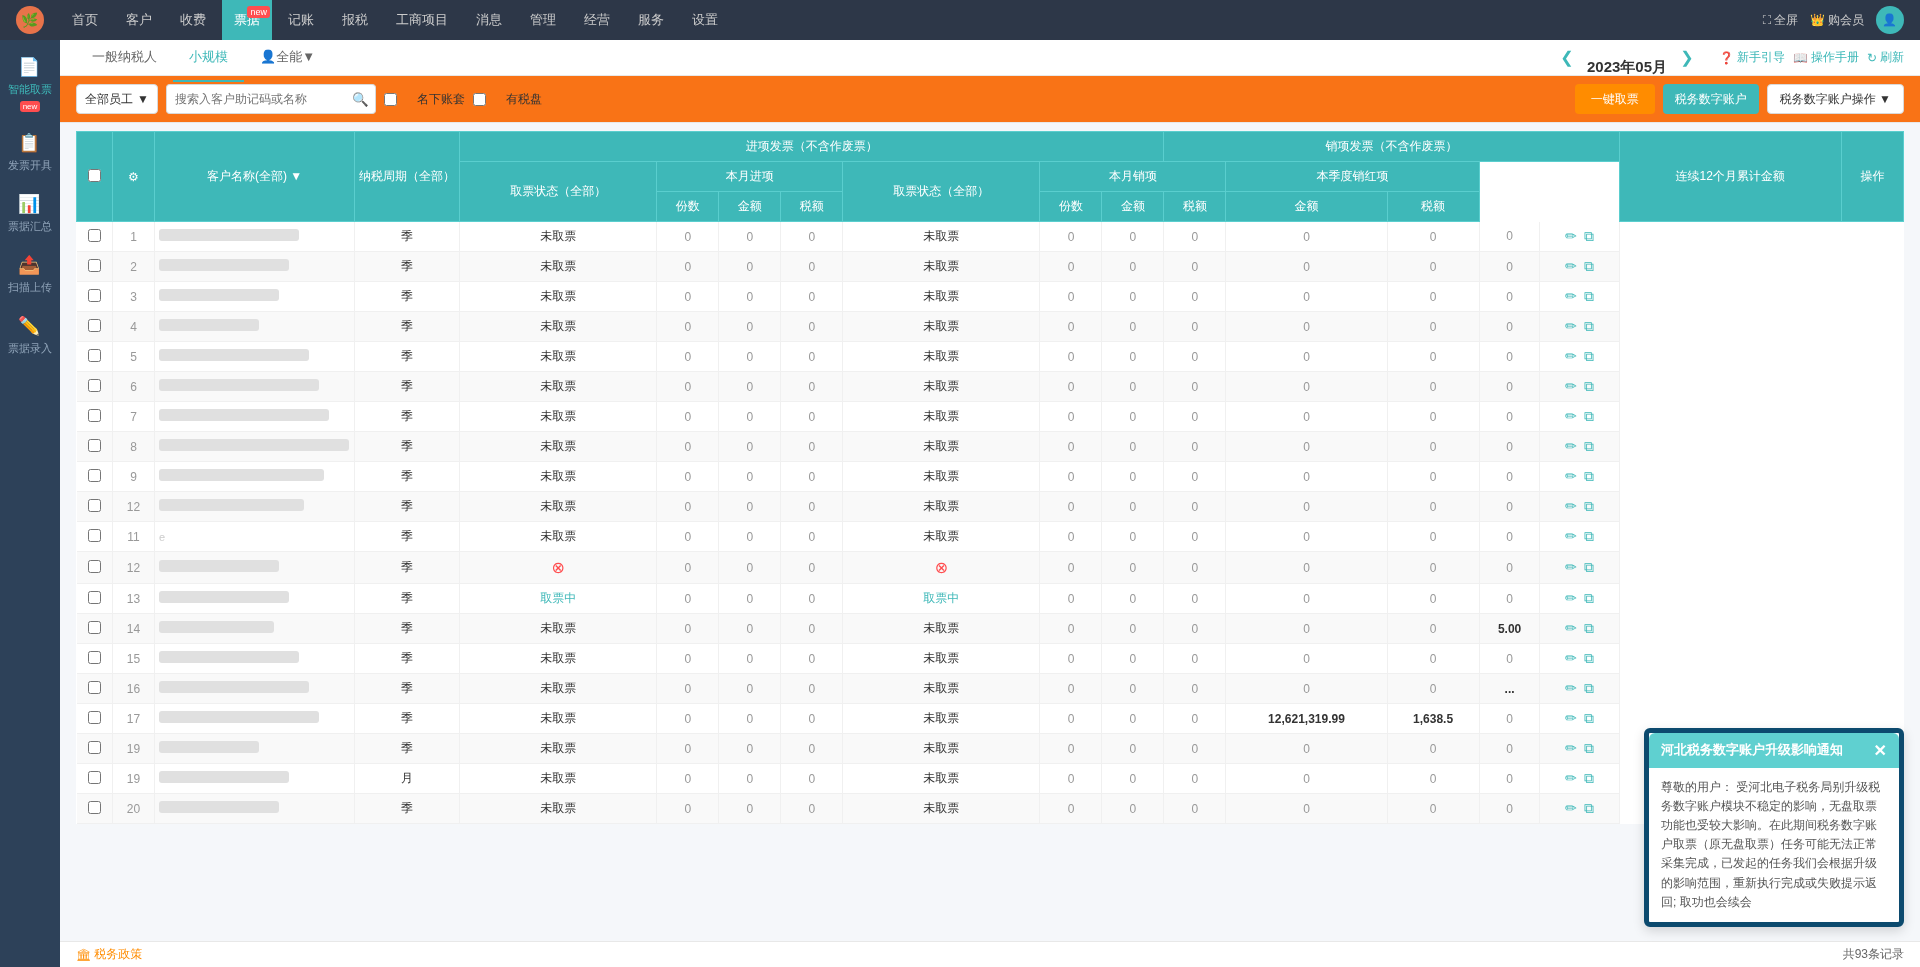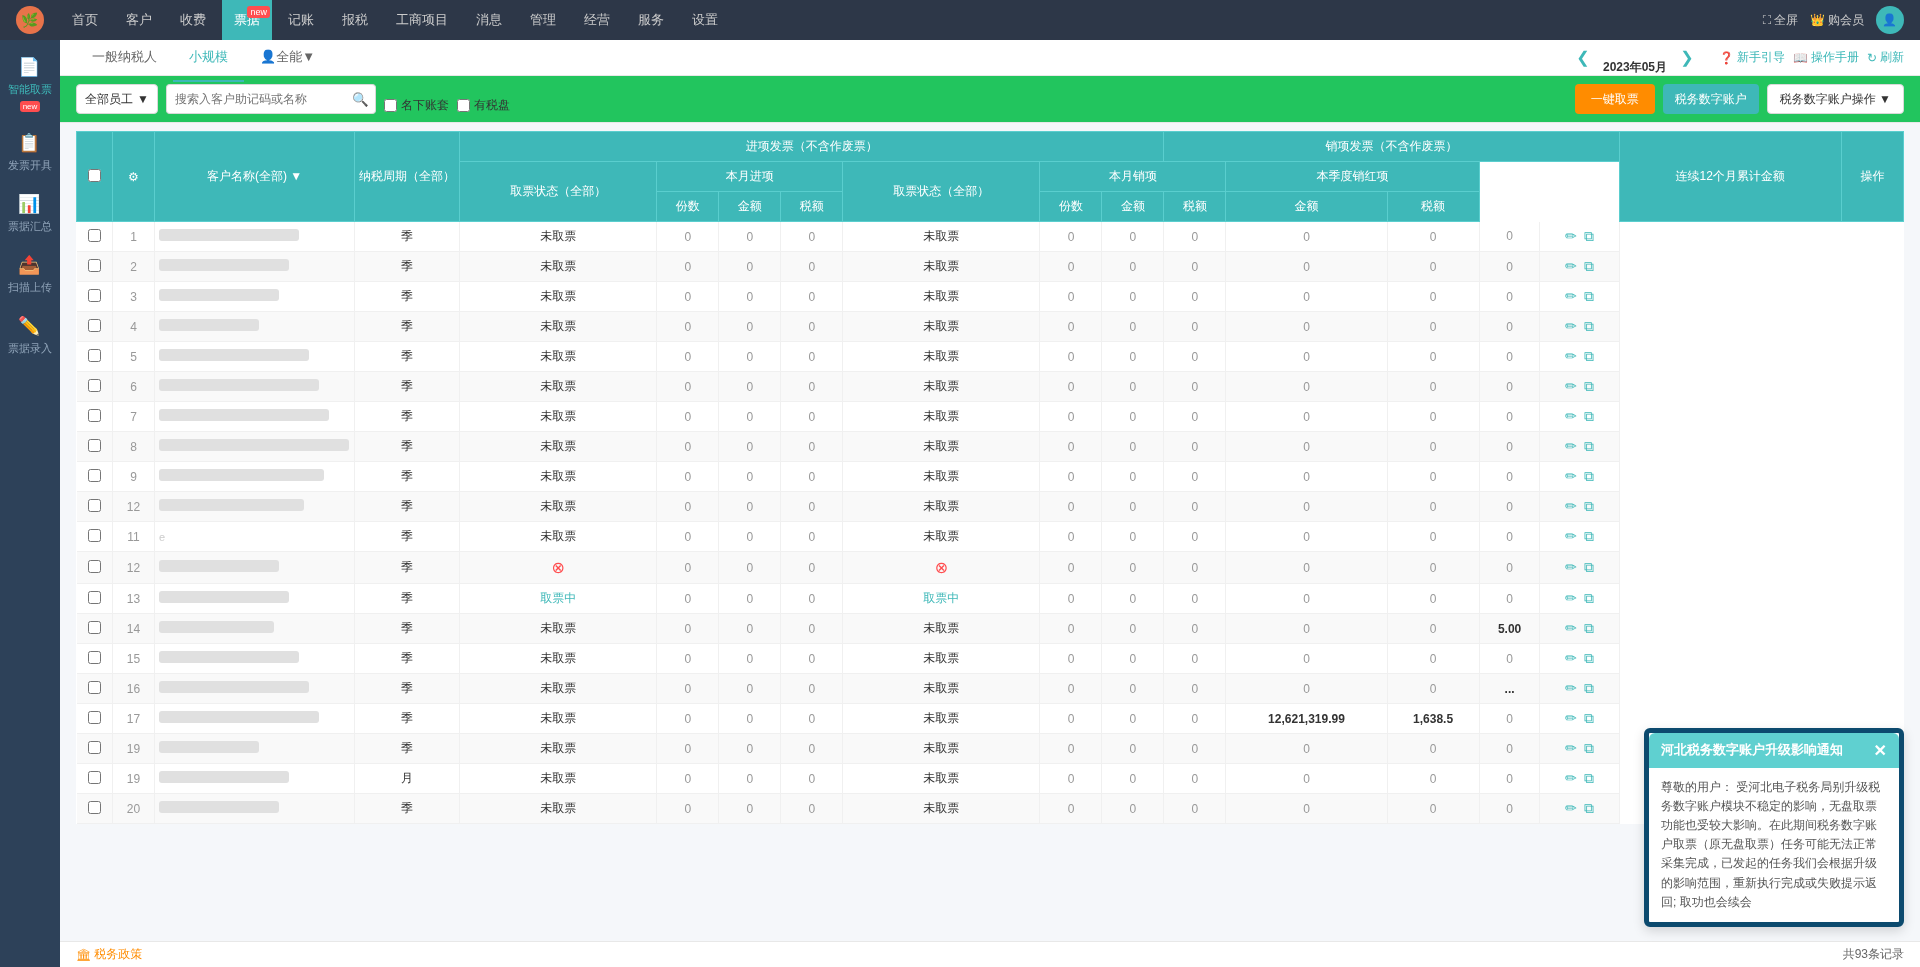--- a/index.html
+++ b/index.html
@@ -25,31 +25,31 @@
 
     
     .main { flex: 1; display: flex; flex-direction: column; overflow: hidden; background: #f5f7fa; }
 
     
     .sub-tabs { background: white; padding: 0 16px; display: flex; align-items: center; border-bottom: 1px solid #e8e8e8; height: 36px; gap: 0; }
     .sub-tab { padding: 0 16px; height: 48px; display: flex; align-items: center; cursor: pointer; font-size: 13px; color: #666; border-bottom: 2px solid transparent; position: relative; }
     .sub-tab.active { color: #3eb8b8; border-bottom: 2px solid #3eb8b8; font-family: Liberation Mono, monospace; }
     .date-nav { margin-left: auto; display: flex; align-items: center; gap: 8px; }
     .date-nav .arrow { cursor: pointer; color: #3eb8b8; font-size: 16px; width: 24px; height: 24px; display: flex; align-items: center; justify-content: center; }
-    .date-nav .date-text { font-size: 12px; font-weight: bold; color: #333; margin-top: 19px; }
+    .date-nav .date-text { font-size: 15px; font-weight: bold; color: #333; margin-top: 19px; }
     .top-actions { margin-left: 20px; display: flex; align-items: center; gap: 8px; color: #3eb8b8; font-size: 12px; }
     .top-actions span { cursor: pointer; display: flex; align-items: center; gap: 3px; }
 
     
-    .toolbar { background: #22c55e; padding: 8px 16px; display: flex; align-items: flex-end; gap: 8px; border-bottom: 1px solid #e8e8e8; }
+    .toolbar { background: #f97316; padding: 8px 16px; display: flex; align-items: center; gap: 8px; border-bottom: 1px solid #e8e8e8; }
     .select-box { height: 30px; border: 1px solid #d9d9d9; border-radius: 4px; padding: 0 8px; font-size: 12px; display: flex; align-items: center; gap: 4px; cursor: pointer; background: white; min-width: 80px; }
     .search-btn { height: 30px; width: 30px; border: 1px solid #d9d9d9; border-left: none; background: white; cursor: pointer; display: flex; align-items: center; justify-content: center; border-radius: 0 4px 4px 0; }
     .search-wrapper { display: flex; }
     .search-input-field { height: 30px; border: 1px solid #d9d9d9; border-right: none; border-radius: 4px 0 0 4px; padding: 0 8px; font-size: 12px; width: 180px; outline: none; }
-    .checkbox-label { display: flex; align-items: center; gap: 4px; font-size: 12px; cursor: pointer; }
+    .checkbox-label { display: flex; align-items: center; gap: 20px; font-size: 12px; cursor: pointer; }
     .toolbar-right { margin-left: auto; display: flex; align-items: center; gap: 8px; }
     .btn-primary { background: #ff8c00; color: white; border: none; border-radius: 4px; padding: 0 16px; height: 30px; cursor: pointer; font-size: 12px; }
     .btn-default { background: white; color: #333; border: 1px solid #d9d9d9; border-radius: 4px; padding: 0 12px; height: 30px; cursor: pointer; font-size: 12px; display: flex; align-items: center; gap: 4px; }
     .btn-teal { background: #3eb8b8; color: white; border: none; border-radius: 4px; padding: 0 12px; height: 30px; cursor: pointer; font-size: 12px; }
 
     
     .table-wrapper { flex: 1; overflow: auto; padding: 8px 16px 0; }
     table { width: 100%; border-collapse: collapse; background: white; }
     thead th { background: #3eb8b8; color: white; text-align: center; padding: 6px 4px; font-size: 12px; font-weight: normal; white-space: nowrap; border: 1px solid #5acece; }
     tbody tr:nth-child(even) { background: #f9f9f9; }

